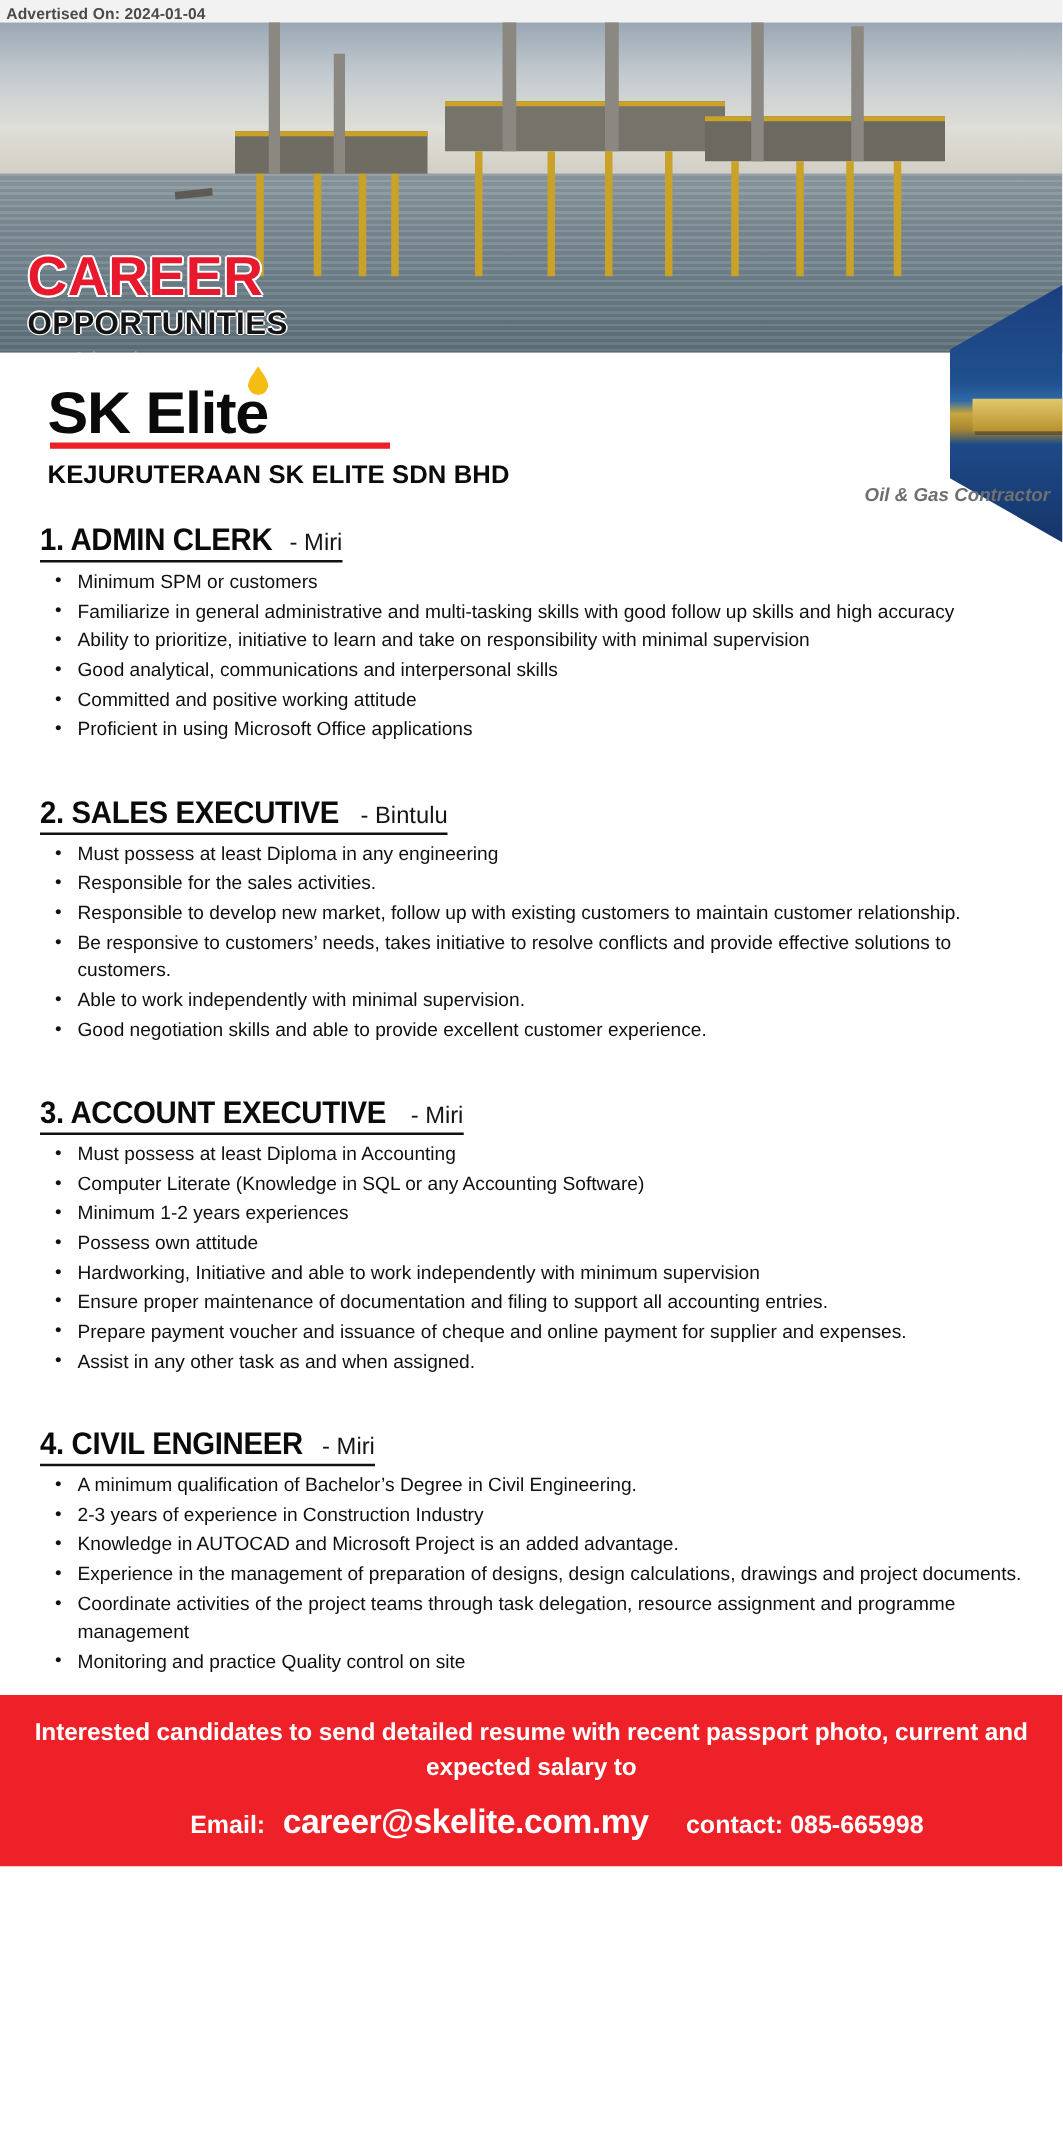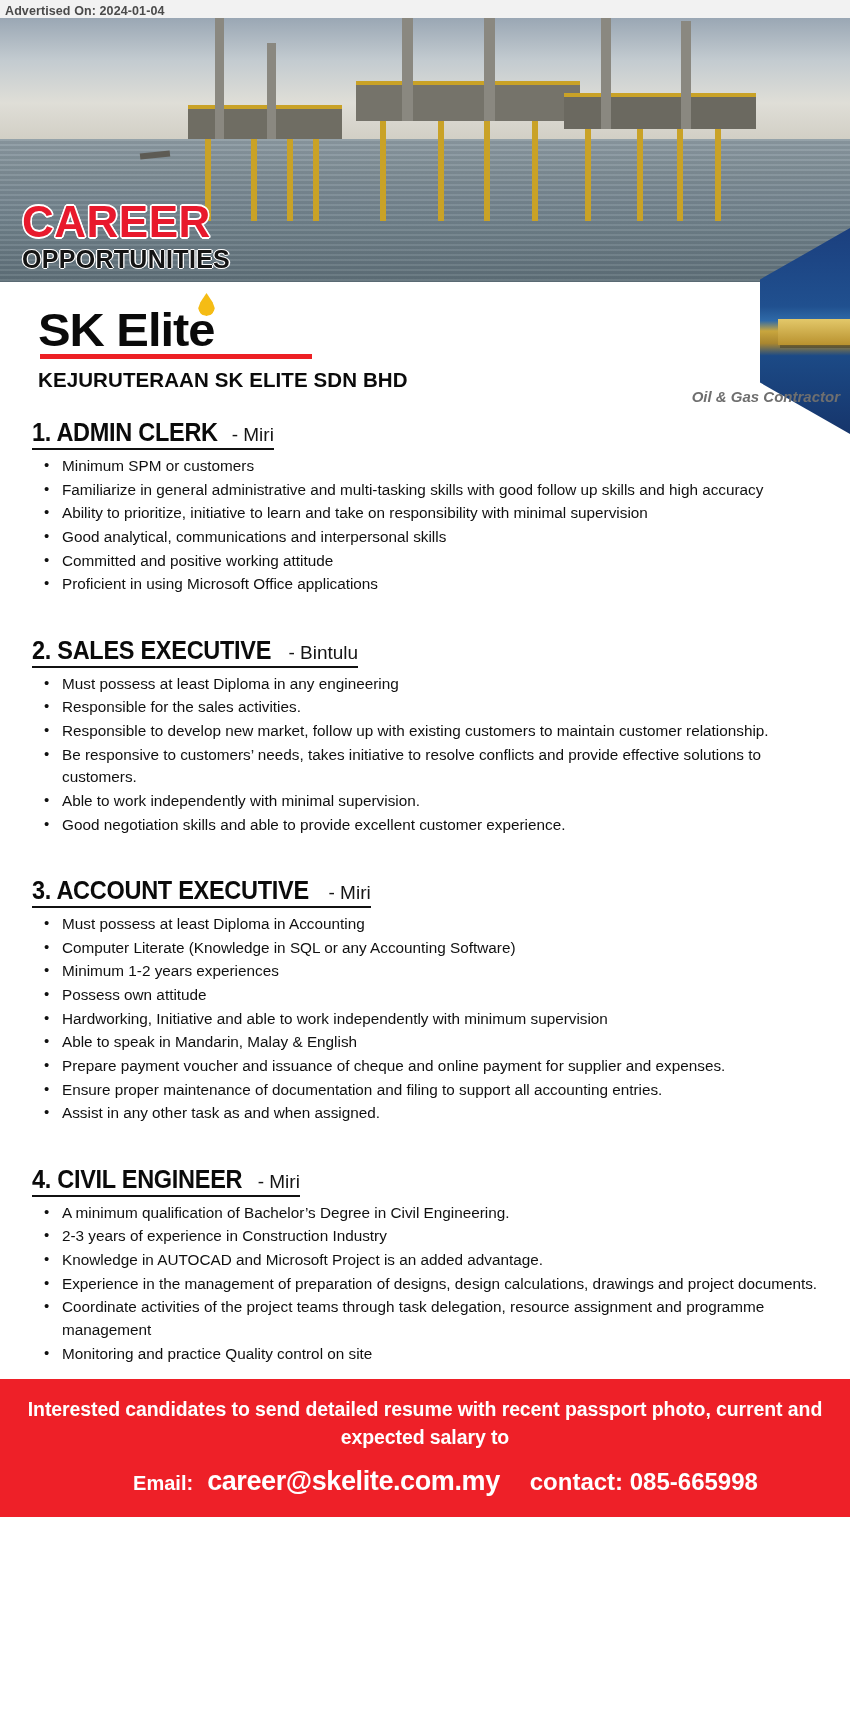--- a/index.html
+++ b/index.html
@@ -282,21 +282,21 @@
     justify-content: center;
     gap: 14px;
     flex-wrap: wrap;
   }
   .email-label { font-size: 20px; font-weight: bold; margin-left: 41px; }
   .email-value {
     font-size: 27px;
     font-weight: bold;
     letter-spacing: -.4px;
   }
-  .contact-text { font-size: 24px; font-weight: bold; margin-left: 16px; }
+  .contact-text { font-size: 20px; font-weight: bold; margin-left: 16px; }
 </style>
 </head>
 <body>
 
 <div class="page">
 
   <div class="adbar">
     <span>Advertised On: 2024-01-04</span>
   </div>
 
@@ -396,23 +396,22 @@
     <div class="job">
       <div class="job-head">
         <span class="job-title"><span>3.</span> <span>ACCOUNT EXECUTIVE</span></span><span class="job-loc">- Miri</span>
       </div>
       <ul class="reqs">
         <li>Must possess at least Diploma in Accounting</li>
         <li>Computer Literate (Knowledge in SQL or any Accounting Software)</li>
         <li>Minimum 1-2 years experiences</li>
         <li>Possess own attitude</li>
         <li>Hardworking, Initiative and able to work independently with minimum supervision</li>
-        <li>Able to speak in Mandarin, Malay &amp; English</li>
+        <li>Ensure proper maintenance of documentation and filing to support all accounting entries.</li>
         <li>Prepare payment voucher and issuance of cheque and online payment for supplier and expenses.</li>
-        <li>Ensure proper maintenance of documentation and filing to support all accounting entries.</li>
         <li>Assist in any other task as and when assigned.</li>
       </ul>
     </div>
 
     <div class="gap-lg"></div>
 
     <div class="job">
       <div class="job-head">
         <span class="job-title"><span>4.</span> <span>CIVIL ENGINEER</span></span><span class="job-loc">- Miri</span>
       </div>

